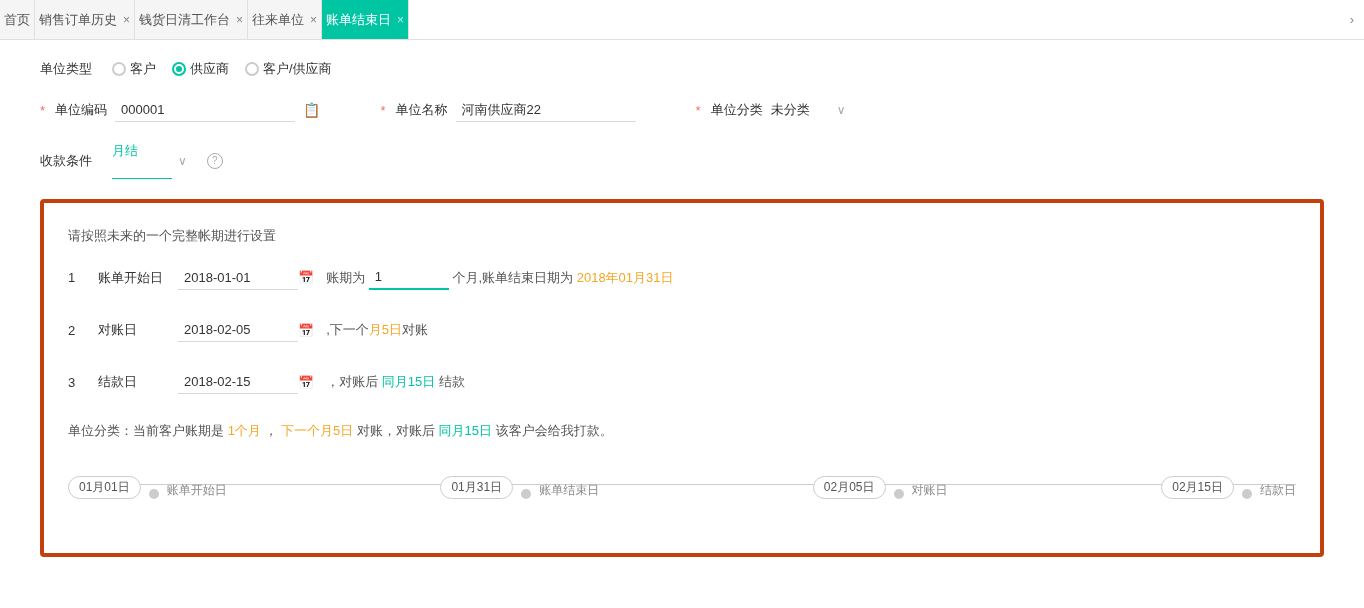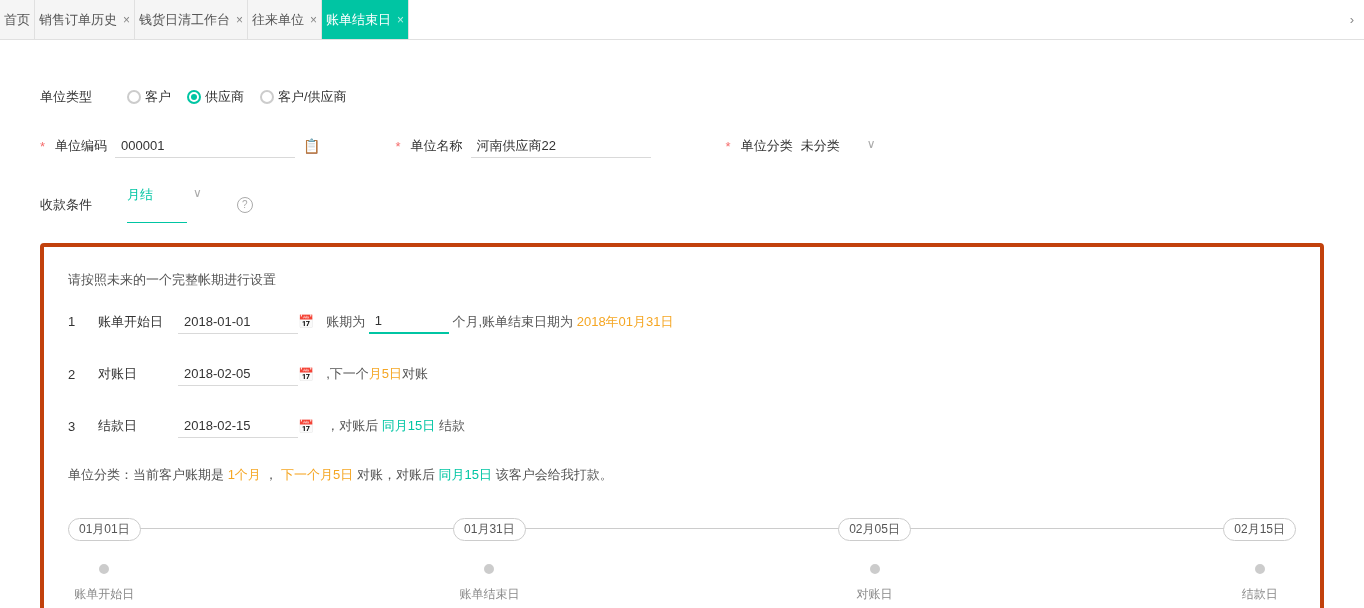--- a/index.html
+++ b/index.html
@@ -49,22 +49,21 @@
       background: #fff;
       min-height: calc(100vh - 40px);
       padding: 20px 40px;
     }
 
     
     .form-row {
       display: flex;
       align-items: center;
       margin-bottom: 20px;
-      gap: 35px;
-      margin-top: 28px;
+      gap: 20px;
     }
     .form-label {
       color: #333;
       white-space: nowrap;
     }
     .required-star {
       color: #f56c6c;
       margin-right: 2px;
     }
 
@@ -121,20 +120,21 @@
     }
     .field-icon {
       color: #aaa;
       cursor: pointer;
       font-size: 14px;
     }
 
     
     .dropdown-wrap {
       display: flex;
+      align-items: center;
       gap: 6px;
     }
     .dropdown-arrow {
       color: #aaa;
       font-size: 12px;
       cursor: pointer;
     }
     .help-icon {
       width: 16px;
       height: 16px;
@@ -238,22 +238,22 @@
     }
     .timeline-points {
       display: flex;
       align-items: flex-start;
       width: 100%;
       position: relative;
       justify-content: space-between;
     }
     .timeline-point {
       display: flex;
-      flex-direction: column;
-      align-items: center;
+      flex-direction: row;
+      align-items: flex-end;
       gap: 8px;
     }
     .tl-dot {
       width: 10px;
       height: 10px;
       border-radius: 50%;
       background: #ccc;
       border: 2px solid #ccc;
       margin-top: 15px;
     }

